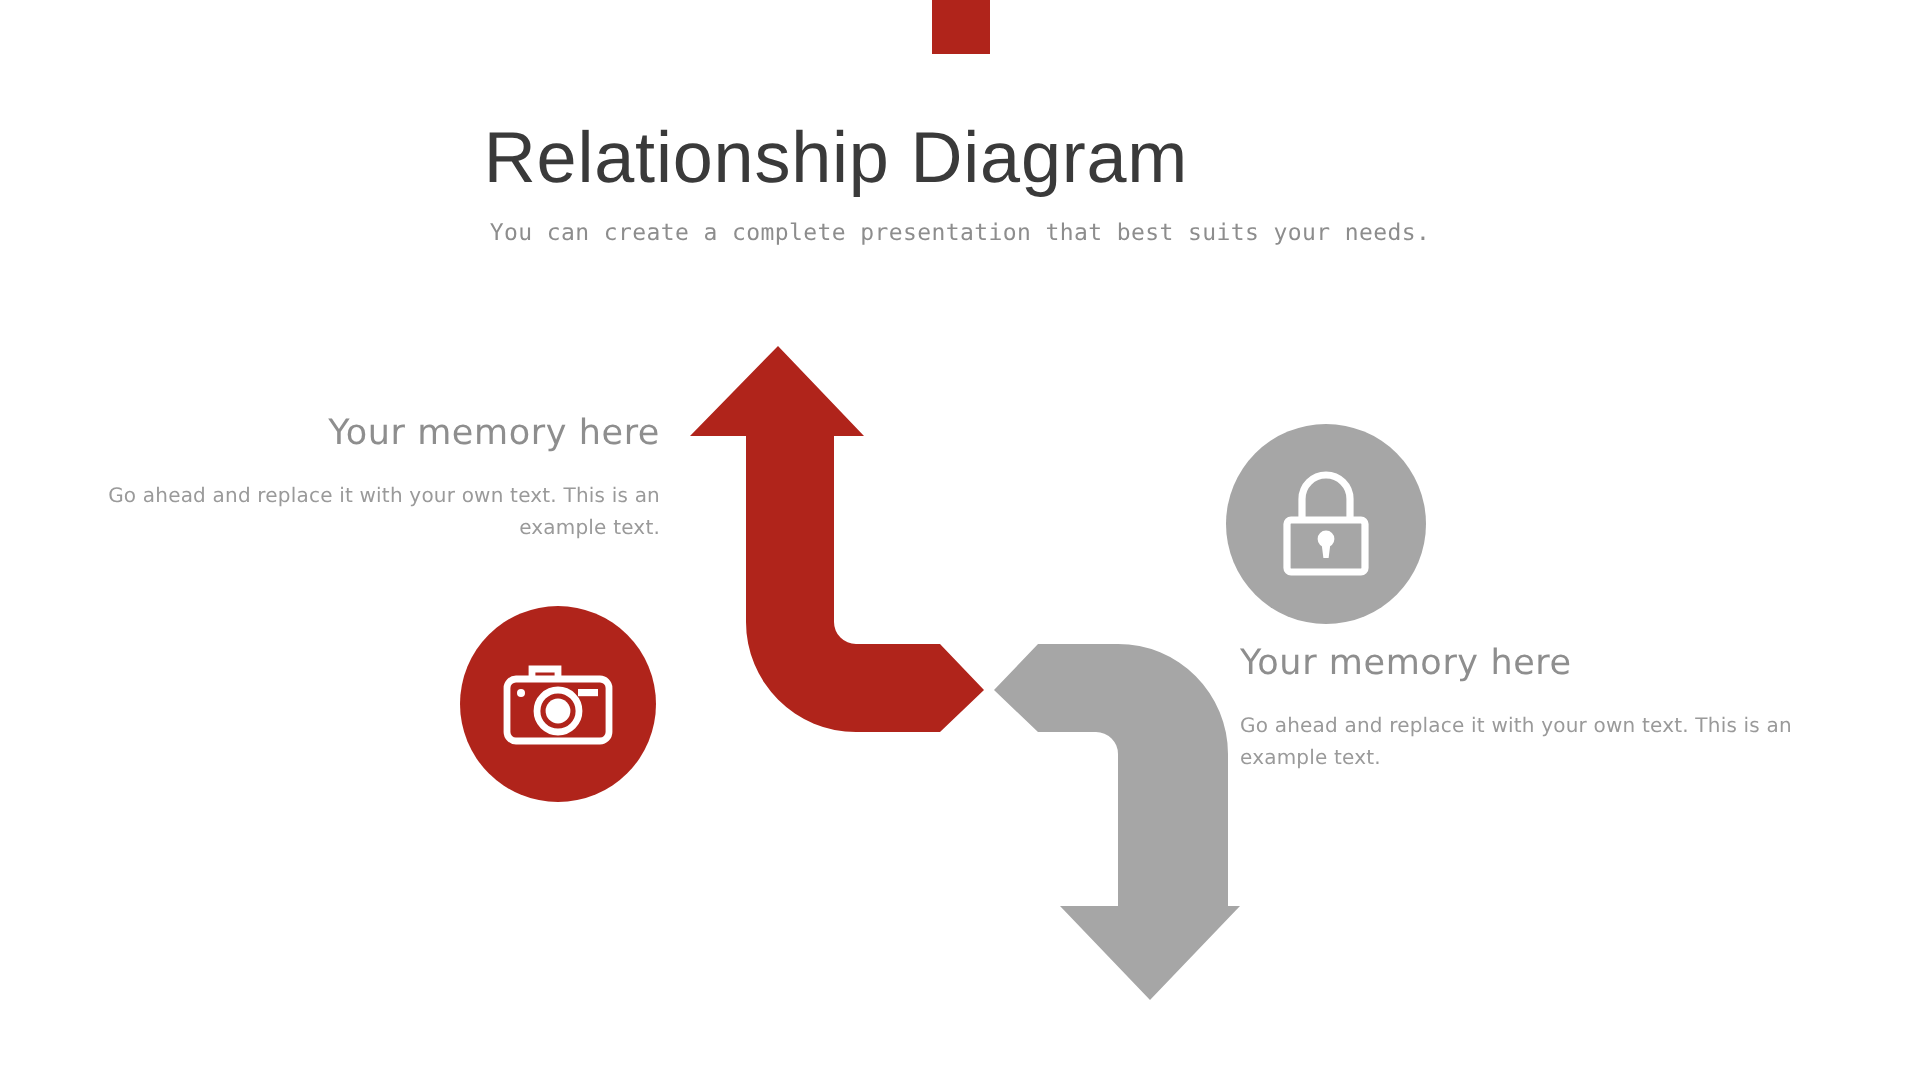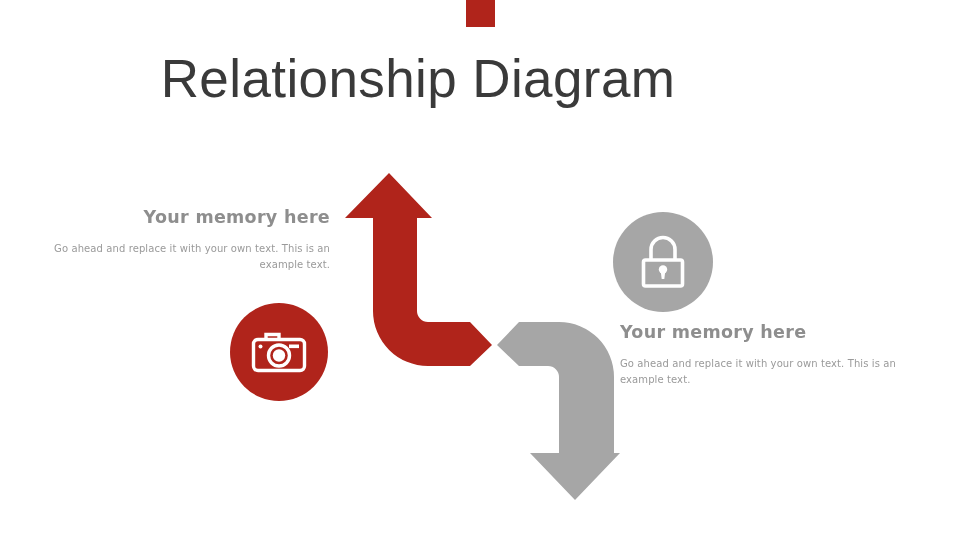--- a/index.html
+++ b/index.html
@@ -32,21 +32,21 @@
     background: #b0241b;
   }
   .title {
     position: absolute;
     left: 0;
     top: 47px;
     width: 836px;
     text-align: center;
     font-family: "Liberation Sans", sans-serif;
     font-weight: 300;
-    font-size: 53px;
+    font-size: 36px;
     letter-spacing: 0.4px;
     color: #3a3a3a;
     line-height: 64px;
     white-space: nowrap;
   }
   .subtitle {
     position: absolute;
     left: 0;
     top: 108px;
     width: 960px;
@@ -108,21 +108,21 @@
   }
   .block-right {
     left: 620px;
     top: 320px;
     width: 300px;
     text-align: left;
   }
   .block h3 {
     margin: 0;
     font-family: "DejaVu Sans", sans-serif;
-    font-weight: 700;
+    font-weight: 400;
     font-size: 17.5px;
     line-height: 24px;
     color: #8e8e8e;
     letter-spacing: 0.3px;
   }
   .block p {
     margin: 12px 0 0 0;
     font-family: "DejaVu Sans", sans-serif;
     font-size: 10px;
     line-height: 16px;
@@ -131,20 +131,21 @@
   }
 </style>
 </head>
 <body>
 
 <div class="slide">
 
   <div class="accent-mark"></div>
 
   <div class="title">Relationship Diagram</div>
+  <div class="subtitle">You can create a complete presentation that best suits your needs.</div>
 
   <svg class="arrows" viewBox="0 0 960 540" width="960" height="540">
 
     <g>
       <path d="M 373 218
                L 373 311
                A 55 55 0 0 0 428 366
                L 470 366
                L 492 345
                L 470 322

